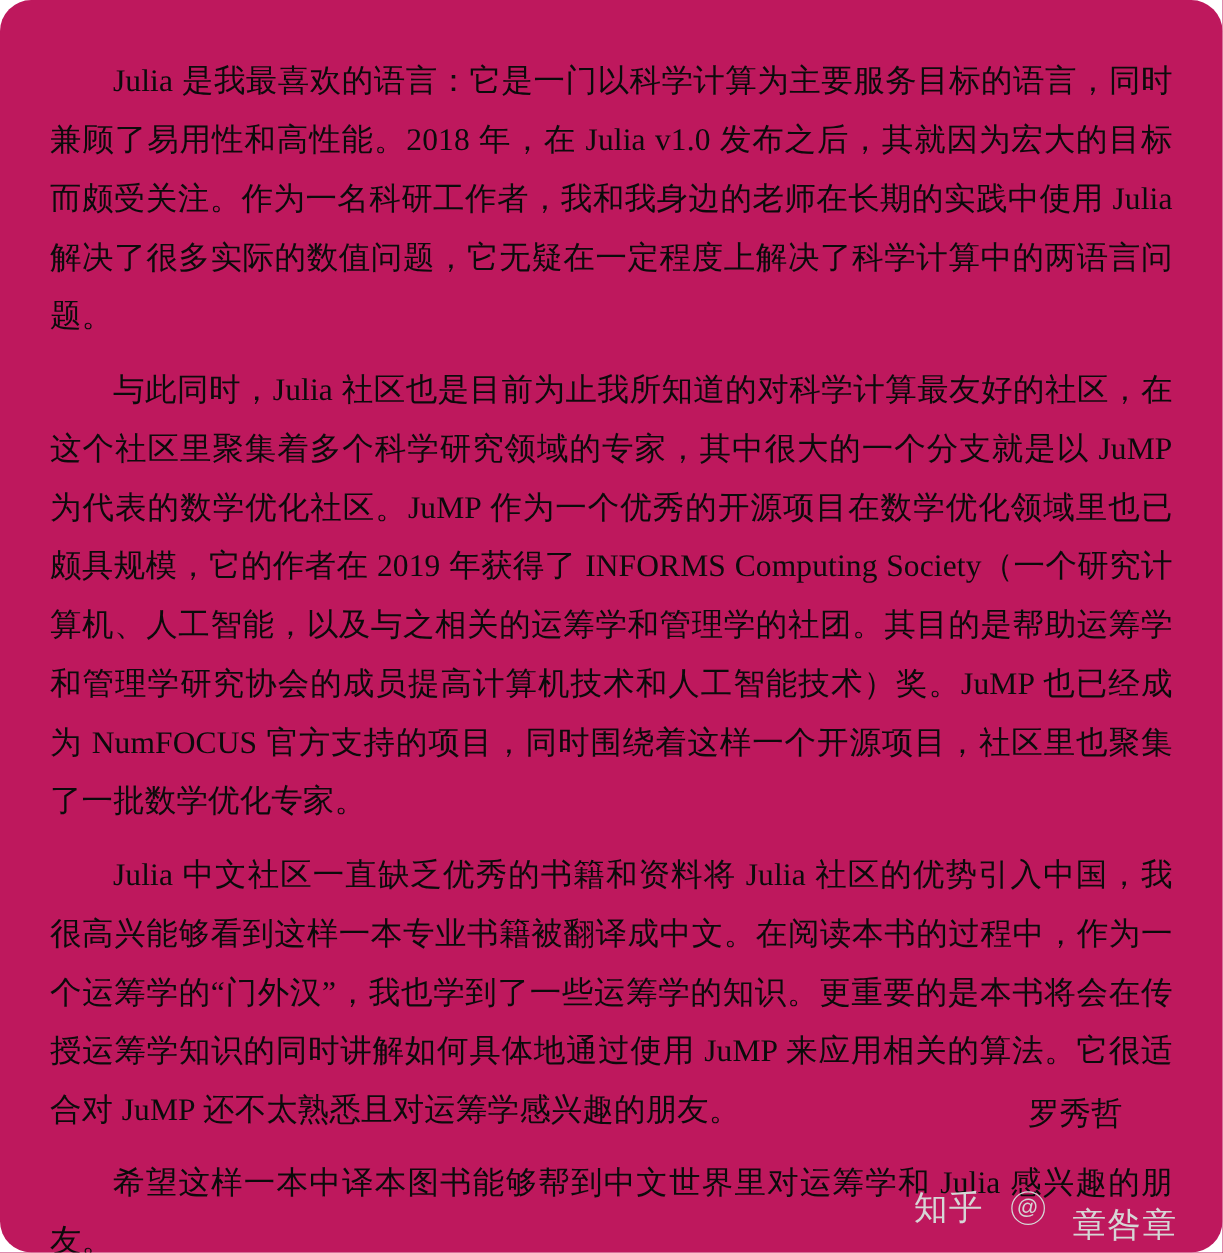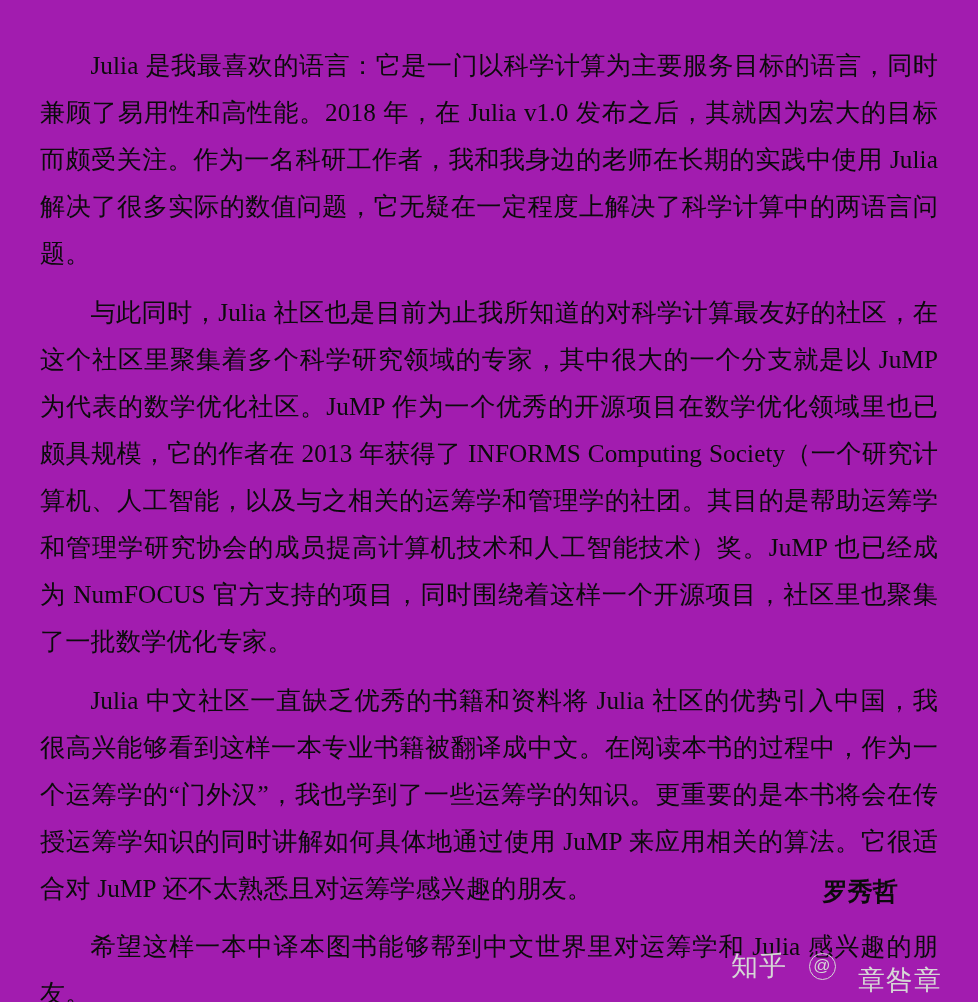--- a/index.html
+++ b/index.html
@@ -15,21 +15,22 @@
     overflow: hidden;
     position: relative;
   }
 
   .page {
     position: absolute;
     left: 0;
     top: 0;
     width: 978px;
     height: 1002px;
-    background: #a21caf;
+    background: #be185d;
+    border-radius: 25px;
   }
 
   .text-column {
     position: absolute;
     left: 40px;
     top: 42px;
     width: 898px;
   }
 
   .para {
@@ -51,21 +52,20 @@
 
   .para.tight {
     margin-top: 11px;
   }
 
   .signature-block {
     position: absolute;
     left: 40px;
     top: 875px;
     width: 898px;
-    font-weight: bold;
   }
 
   .signature {
     font-size: 25.2px;
     line-height: 34px;
     text-align: right;
     padding-right: 40px;
     color: #0b0b0b;
   }
 
@@ -115,21 +115,21 @@
 </style>
 </head>
 <body>
 
 <div class="page">
 
   <div class="text-column">
 
     <p class="para">Julia 是我最喜欢的语言：它是一门以科学计算为主要服务目标的语言，同时兼顾了易用性和高性能。2018 年，在 Julia v1.0 发布之后，其就因为宏大的目标而颇受关注。作为一名科研工作者，我和我身边的老师在长期的实践中使用 Julia 解决了很多实际的数值问题，它无疑在一定程度上解决了科学计算中的两语言问题。</p>
 
-    <p class="para">与此同时，Julia 社区也是目前为止我所知道的对科学计算最友好的社区，在这个社区里聚集着多个科学研究领域的专家，其中很大的一个分支就是以 JuMP 为代表的数学优化社区。JuMP 作为一个优秀的开源项目在数学优化领域里也已颇具规模，它的作者在 2013 年获得了 INFORMS Computing Society（一个研究计算机、人工智能，以及与之相关的运筹学和管理学的社团。其目的是帮助运筹学和管理学研究协会的成员提高计算机技术和人工智能技术）奖。JuMP 也已经成为 NumFOCUS 官方支持的项目，同时围绕着这样一个开源项目，社区里也聚集了一批数学优化专家。</p>
+    <p class="para">与此同时，Julia 社区也是目前为止我所知道的对科学计算最友好的社区，在这个社区里聚集着多个科学研究领域的专家，其中很大的一个分支就是以 JuMP 为代表的数学优化社区。JuMP 作为一个优秀的开源项目在数学优化领域里也已颇具规模，它的作者在 2019 年获得了 INFORMS Computing Society（一个研究计算机、人工智能，以及与之相关的运筹学和管理学的社团。其目的是帮助运筹学和管理学研究协会的成员提高计算机技术和人工智能技术）奖。JuMP 也已经成为 NumFOCUS 官方支持的项目，同时围绕着这样一个开源项目，社区里也聚集了一批数学优化专家。</p>
 
     <p class="para">Julia 中文社区一直缺乏优秀的书籍和资料将 Julia 社区的优势引入中国，我很高兴能够看到这样一本专业书籍被翻译成中文。在阅读本书的过程中，作为一个运筹学的“门外汉”，我也学到了一些运筹学的知识。更重要的是本书将会在传授运筹学知识的同时讲解如何具体地通过使用 JuMP 来应用相关的算法。它很适合对 JuMP 还不太熟悉且对运筹学感兴趣的朋友。</p>
 
     <p class="para tight">希望这样一本中译本图书能够帮到中文世界里对运筹学和 Julia 感兴趣的朋友。</p>
 
   </div>
 
   <div class="signature-block">
     <div class="signature">罗秀哲</div>
   </div>

